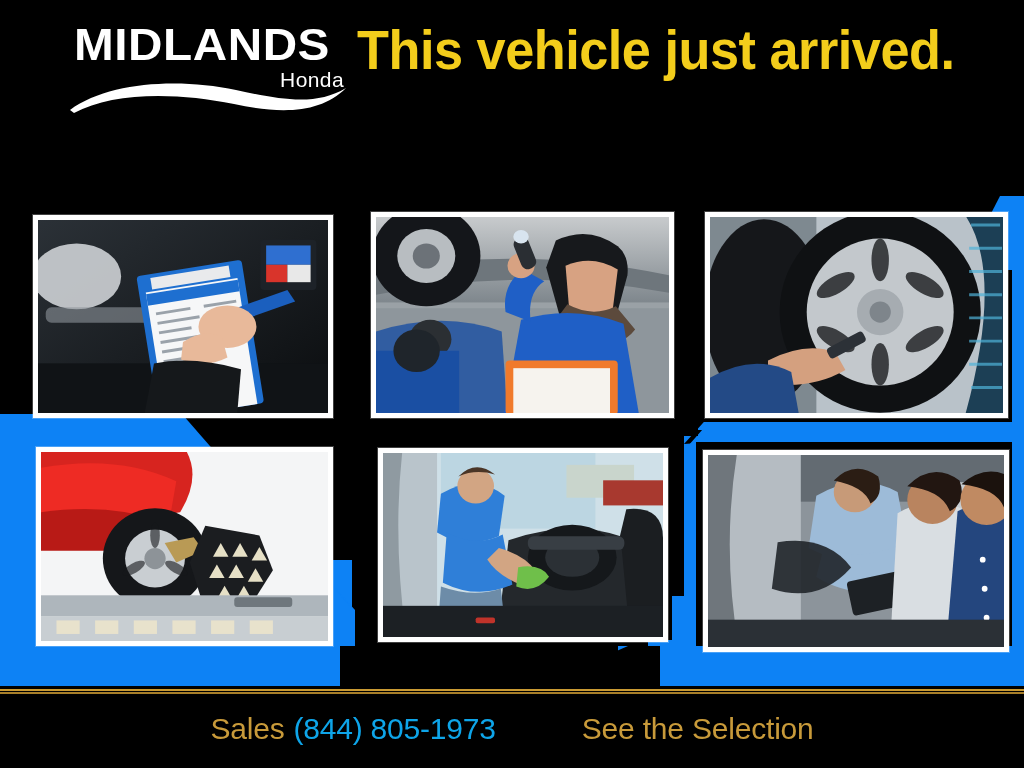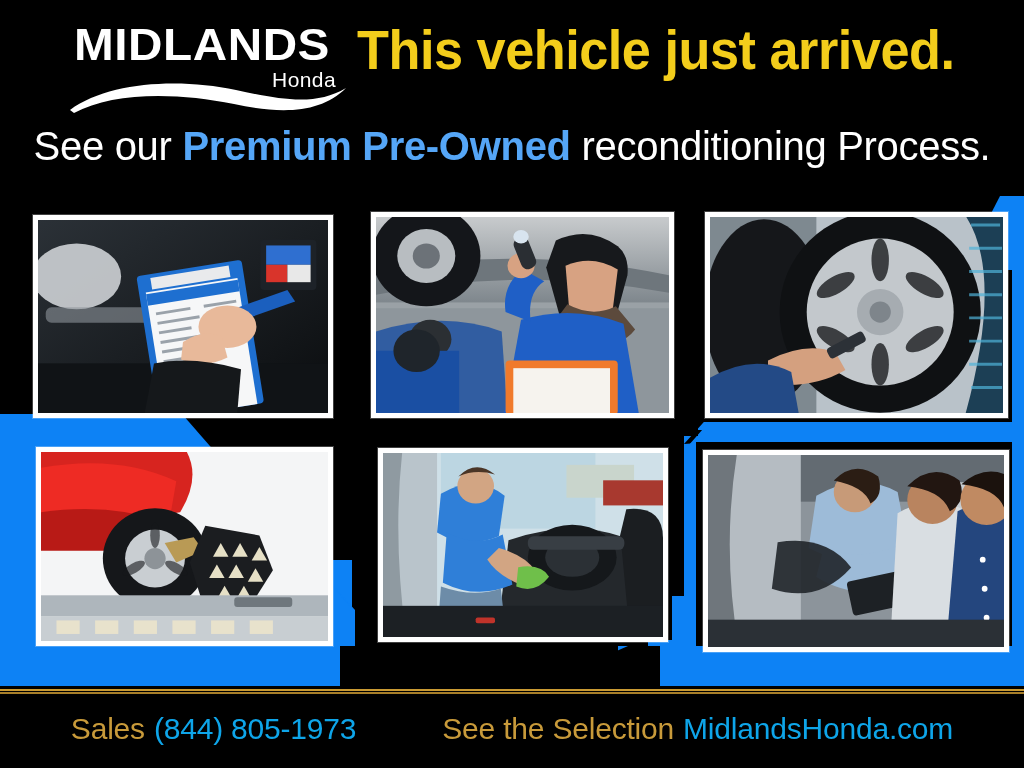--- a/index.html
+++ b/index.html
@@ -26,21 +26,21 @@
     font-size:45px;
     letter-spacing:0.5px;
     color:#ffffff;
     line-height:1;
     transform:scaleX(1.06);
     transform-origin:left center;
     white-space:nowrap;
   }
   .logo-sub {
     position:absolute;
-    right:8px;
+    right:0;
     top:46px;
     font-size:21px;
     font-weight:400;
     color:#ffffff;
     letter-spacing:0.4px;
   }
   .logo-swoosh { position:absolute; left:-6px; top:52px; width:282px; height:40px; }
 
   .headline {
     position:absolute;
@@ -176,23 +176,20 @@
       <div class="logo-word">MIDLANDS</div>
       <div class="logo-sub">Honda</div>
       <svg class="logo-swoosh" viewBox="0 0 282 40" xmlns="http://www.w3.org/2000/svg">
         <path d="M2 36 C40 8, 110 4, 168 16 C214 26, 248 32, 278 14 C252 40, 212 40, 166 30 C108 18, 44 18, 6 39 Z" fill="#ffffff"></path>
       </svg>
     </div>
 
     <div class="headline">This vehicle  just arrived.</div>
   </div>
 
-  <div class="subhead">
-    <span>See our </span><span class="accent">Premium Pre-Owned</span><span> reconditioning Process.</span>
-  </div>
 
   <div class="photo" id="ph1">
     <div class="inner">
       <svg viewBox="0 0 300 203" xmlns="http://www.w3.org/2000/svg" preserveAspectRatio="xMidYMid slice">
         <defs>
           <linearGradient id="g1a" x1="0" y1="0" x2="1" y2="1">
             <stop offset="0" stop-color="#2b3137"></stop>
               <stop offset="1" stop-color="#0a0c0e"></stop>
           </linearGradient>
         </defs>
@@ -400,18 +397,17 @@
   </div>
 
   <div class="footer">
     <div class="footer-inner">
       <div class="fgroup">
         <span class="gold">Sales</span>
         <span class="white">(844) 805-1973</span>
       </div>
       <div class="fgroup">
         <span class="gold">See the Selection</span>
-        <span class="white">MidlandsHonda.com</span>
       </div>
     </div>
   </div>
 
 </div>
 
 </body></html>

